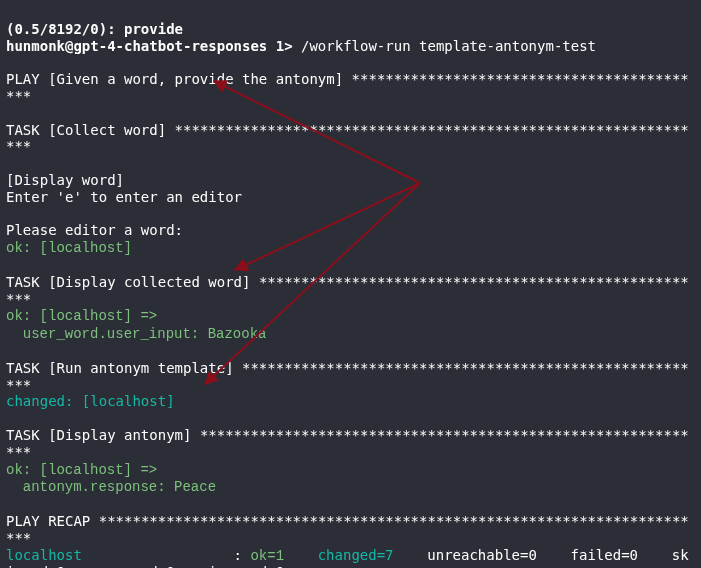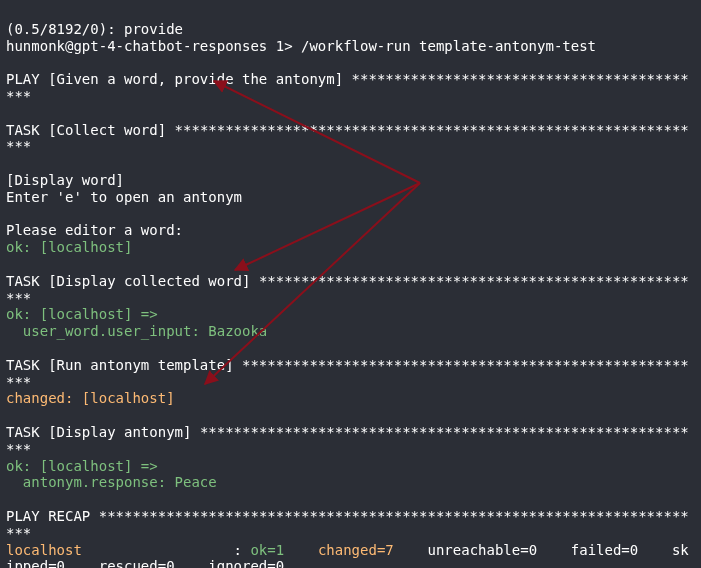--- a/index.html
+++ b/index.html
@@ -14,43 +14,43 @@
   .terminal {
     position: relative;
     width: 701px;
     height: 568px;
     box-sizing: border-box;
     padding: 4px 6px;
     white-space: pre-wrap;
     word-break: break-all;
     overflow: hidden;
   }
-  .bold  { font-weight: normal; }
-  .green { color: #7ec07e; }
-  .yellow{ color: #fdba74; }
+  .bold  { font-weight: bold; }
+  .green { color: #7ec07e; font-family: Liberation Mono, monospace; }
+  .yellow{ color: #14b8a6; }
   svg.annot {
     position: absolute;
     top: 0; left: 0;
     width: 701px; height: 568px;
     pointer-events: none;
   }
 </style>
 </head>
 <body>
 
 <div class="terminal">
 <span class="bold">(0.5/8192/0):</span> <span class="bold">provide</span>
 <span class="bold">hunmonk@gpt-4-chatbot-responses 1&gt;</span> <span>/workflow-run template-antonym-test</span>
 
 <span>PLAY [Given a word, provide the antonym]</span> <span>*******************************************</span>
 
 <span>TASK [Collect word]</span> <span>****************************************************************</span>
 
 <span>[Display word]</span>
-<span>Enter 'e' to open an antonym</span>
+<span>Enter 'e' to enter an editor</span>
 
 <span>Please editor a word:</span>
 <span class="green">ok: [localhost]</span>
 
 <span>TASK [Display collected word]</span> <span>******************************************************</span>
 <span class="green">ok: [localhost] =&gt;</span>
 <span class="green">  user_word.user_input: Bazooka</span>
 
 <span>TASK [Run antonym template]</span> <span>********************************************************</span>
 <span class="yellow">changed: [localhost]</span>

